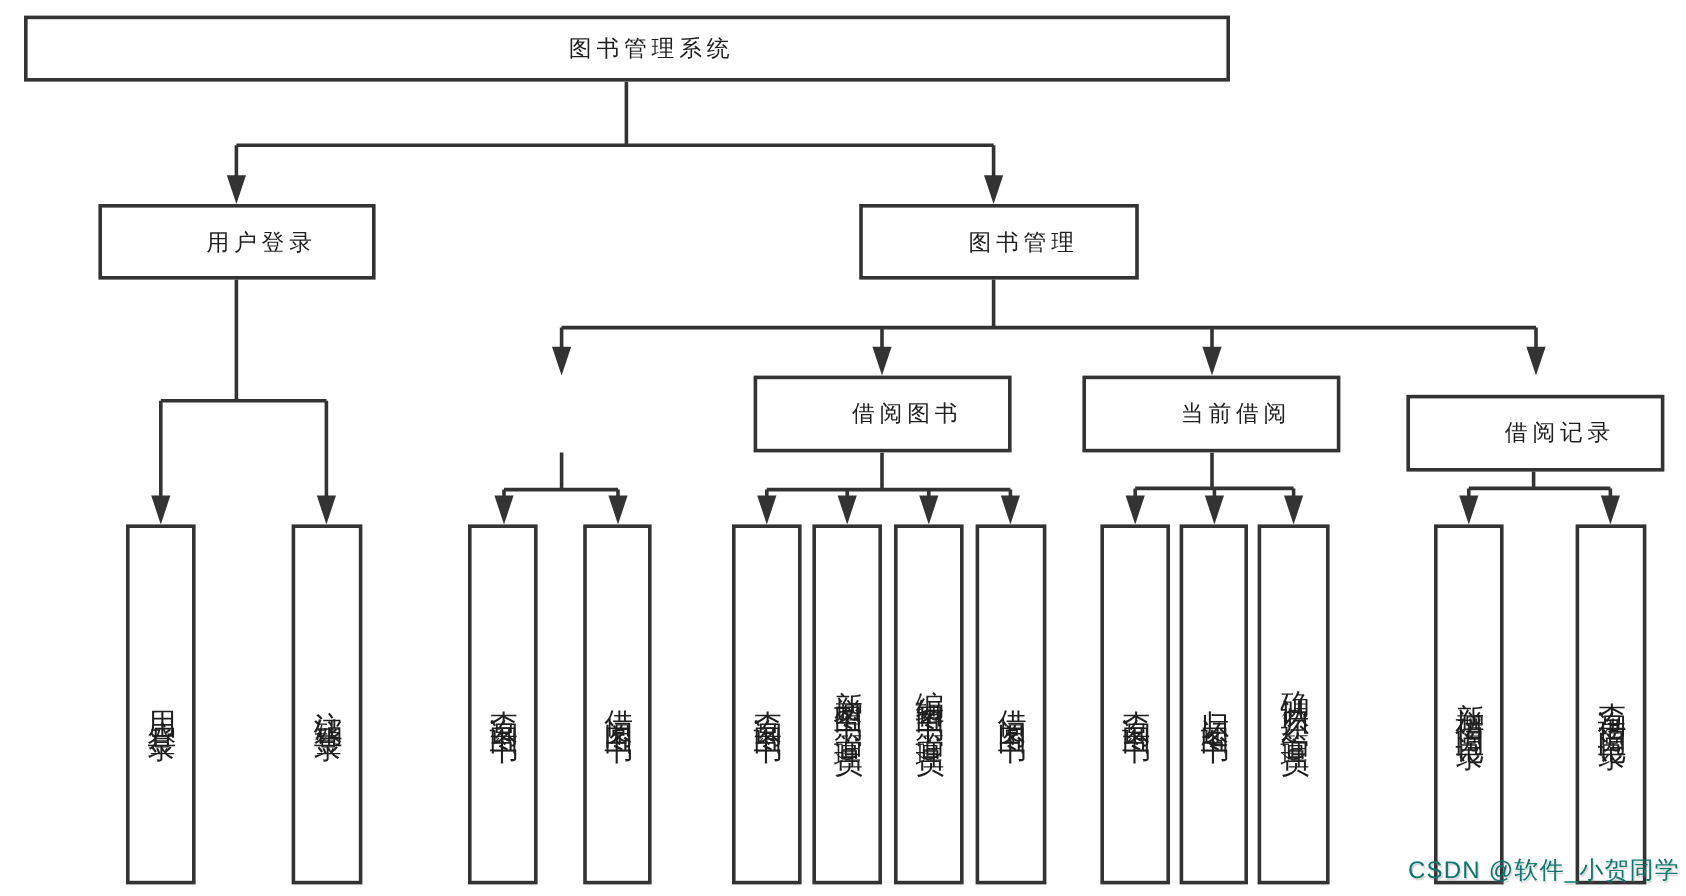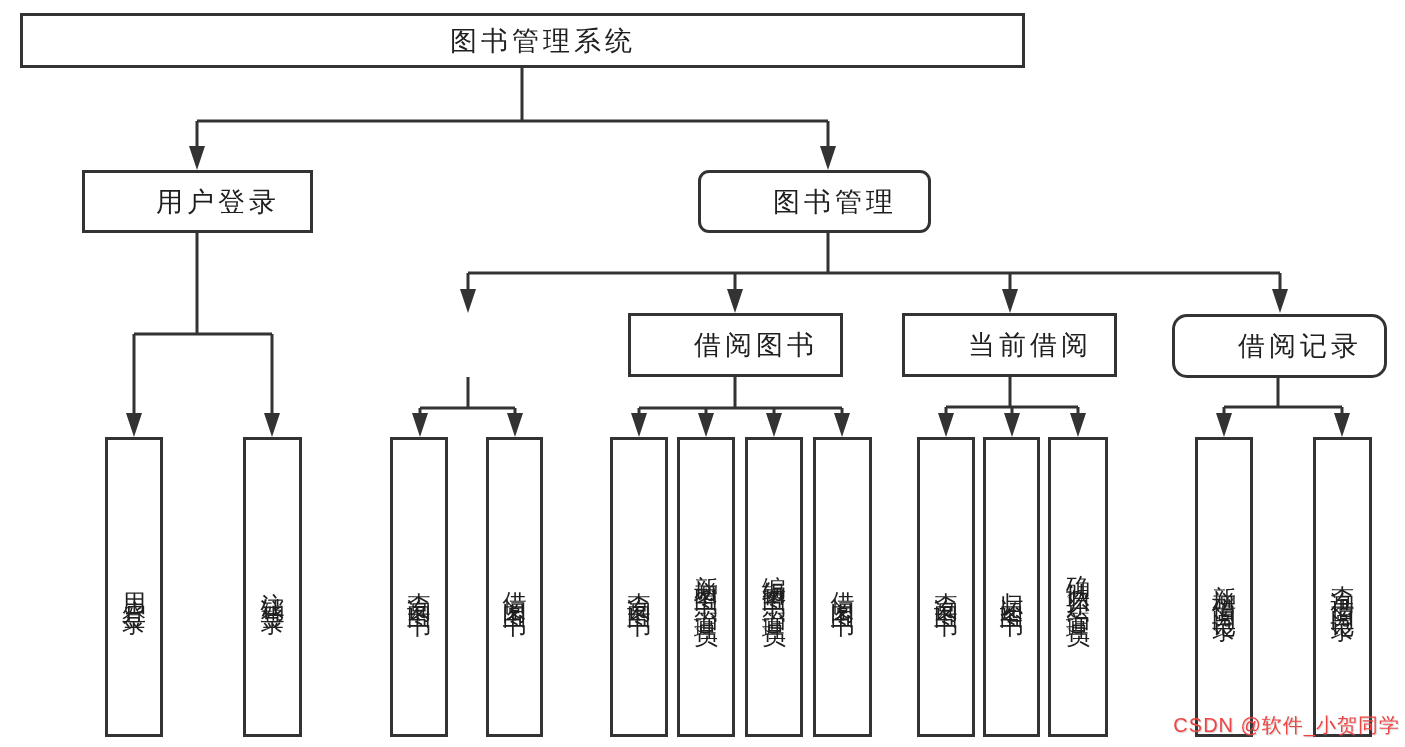--- a/index.html
+++ b/index.html
@@ -20,21 +20,21 @@
     position: absolute;
     box-sizing: border-box;
     background: #ffffff;
     border: 3px solid #333333;
     display: flex;
     align-items: center;
     justify-content: center;
     color: #1f1f1f;
   }
   .hnode {
-    font-size: 27px;
+    font-size: 19px;
     letter-spacing: 4px;
     white-space: nowrap;
     padding-left: 37px;
   }
   .hnode .lbl { margin-left: 4px; } 
   .leaf {
     top: 437px;
     width: 58px;
     height: 300px;
   }
@@ -45,21 +45,21 @@
     letter-spacing: 7px;
     line-height: 1;
     white-space: nowrap;
   }
   #watermark {
     position: absolute;
     right: 5px;
     top: 712px;
     font-size: 20px;
     letter-spacing: 1px;
-    color: #ef4444;
+    color: #0f766e;
     text-shadow: 1px 1px 1px rgba(120,120,120,0.35);
     white-space: nowrap;
   }
 </style>
 </head>
 <body>
 
 <div id="stage">
 
   <svg id="connectors" viewBox="0 0 1405 747" xmlns="http://www.w3.org/2000/svg">
@@ -109,31 +109,31 @@
     </g>
   </svg>
 
   <div class="node hnode" style="left:20px; top:13px; width:1005px; height:55px;">
     <span class="lbl">图书管理系统</span>
   </div>
 
   <div class="node hnode" style="left:82px; top:170px; width:231px; height:63px;">
     <span class="lbl">用户登录</span>
   </div>
-  <div class="node hnode" style="left:698px; top:170px; width:233px; height:63px;border-radius:11px;">
+  <div class="node hnode" style="left:716px; top:170px; width:233px; height:63px;">
     <span class="lbl">图书管理</span>
   </div>
 
   <div class="node hnode" style="left:628px; top:313px; width:215px; height:64px;">
     <span class="lbl">借阅图书</span>
   </div>
   <div class="node hnode" style="left:902px; top:313px; width:215px; height:64px;align-items:center;">
     <span class="lbl">当前借阅</span>
   </div>
-  <div class="node hnode" style="left:1172px; top:314px; width:215px; height:64px;border-radius:15px;">
+  <div class="node hnode" style="left:1172px; top:329px; width:215px; height:64px;">
     <span class="lbl">借阅记录</span>
   </div>
 
   <div class="node leaf" style="left:105px;">
     <span class="vtext">用户登录</span>
   </div>
   <div class="node leaf" style="left:243px; width:59px;">
     <span class="vtext">注销登录</span>
   </div>
 

